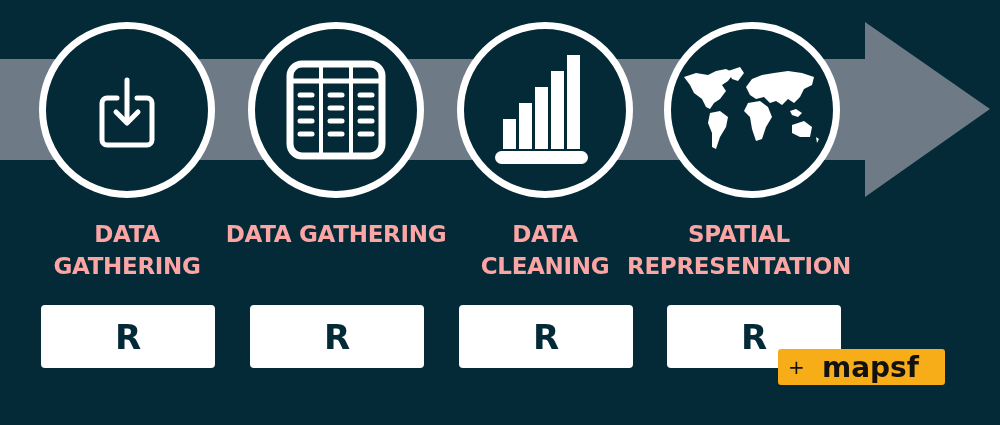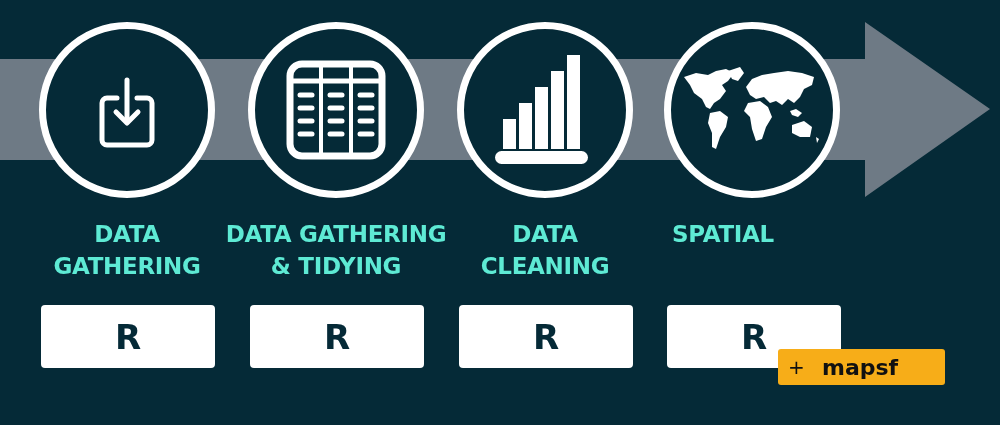--- a/index.html
+++ b/index.html
@@ -1,23 +1,23 @@
 <!DOCTYPE html>
 <html><head>
 <meta charset="utf-8">
 <style>
   html,body{margin:0;padding:0;}
   body{width:1000px;height:425px;background:#052a37;position:relative;overflow:hidden;font-family:"DejaVu Sans","Liberation Sans",sans-serif;}
   .arrow{position:absolute;left:0;top:0;width:1000px;height:425px;}
   .circle{position:absolute;top:22px;width:176px;height:176px;border:7px solid #fff;border-radius:50%;box-sizing:border-box;background:#052a37;display:flex;align-items:center;justify-content:center;}
-  .label{position:absolute;top:218px;width:230px;text-align:center;color:#5eead4;font-weight:bold;font-size:23px;line-height:32px;letter-spacing:-0.3px;}
+  .label{position:absolute;top:218px;width:230px;text-align:center;color:#fca5a5;font-weight:bold;font-size:23px;line-height:32px;letter-spacing:-0.3px;}
   .rbox{position:absolute;top:305px;width:174px;height:63px;background:#fff;border-radius:4px;display:flex;align-items:center;justify-content:center;color:#052a37;font-weight:bold;font-size:34px;}
   .badge{position:absolute;left:778px;top:349px;width:167px;height:36px;background:#f7ad18;border-radius:3px;box-sizing:border-box;display:flex;align-items:center;font-weight:bold;color:#111;}
   .badge .plus{font-size:20px;margin-left:10px;width:30px;font-weight:normal;}
-  .badge .name{font-size:22px;margin-left:4px;}
+  .badge .name{font-size:28px;margin-left:4px;}
 </style>
 </head>
 <body>
 
 <svg class="arrow" viewBox="0 0 1000 425">
   <polygon points="0,59 865,59 865,22 990,109 865,197 865,160 0,160" fill="#6e7a85"></polygon>
 </svg>
 
 <div class="circle" style="left:39px;">
   <svg width="80" height="80" viewBox="0 0 80 80">
@@ -51,21 +51,20 @@
         <line x1="44" y1="61" x2="56" y2="61"></line>
         <line x1="74" y1="61" x2="86" y2="61"></line>
       <line x1="14" y1="74" x2="26" y2="74"></line>
         <line x1="44" y1="74" x2="56" y2="74"></line>
         <line x1="74" y1="74" x2="86" y2="74"></line>
     </g>
   </svg>
 </div>
 <div class="label" style="left:221px;">
   <div>DATA GATHERING</div>
-  <div>&amp; TIDYING</div>
 </div>
 <div class="rbox" style="left:250px;">
     <span>R</span>
   </div>
 
 <div class="circle" style="left:457px;">
   <svg width="100" height="110" viewBox="0 0 100 110">
     <rect x="8" y="64" width="13" height="30" fill="#fff"></rect>
     <rect x="24" y="48" width="13" height="46" fill="#fff"></rect>
     <rect x="40" y="32" width="13" height="62" fill="#fff"></rect>
@@ -96,22 +95,23 @@
 
       <path d="M66 38 L78 36 L86 42 L90 52 L84 62 L80 74 L74 76 L70 64 L68 52 L62 46 Z"></path>
 
       <path d="M108 46 L114 44 L120 48 L116 52 L110 50 Z"></path>
 
       <path d="M110 60 L122 56 L130 62 L128 72 L118 72 L110 68 Z"></path>
       <path d="M134 72 L137 74 L135 78 Z"></path>
     </g>
   </svg>
 </div>
-<div class="label" style="left:608px;">
+<div class="label" style="left:624px;">
   <div>SPATIAL</div>
+  <div>REPRESENTATION</div>
 </div>
 <div class="rbox" style="left:667px;">
     <span>R</span>
   </div>
 
 <div class="badge">
   <span class="plus">+</span>
   <span class="name">mapsf</span>
 </div>
 

